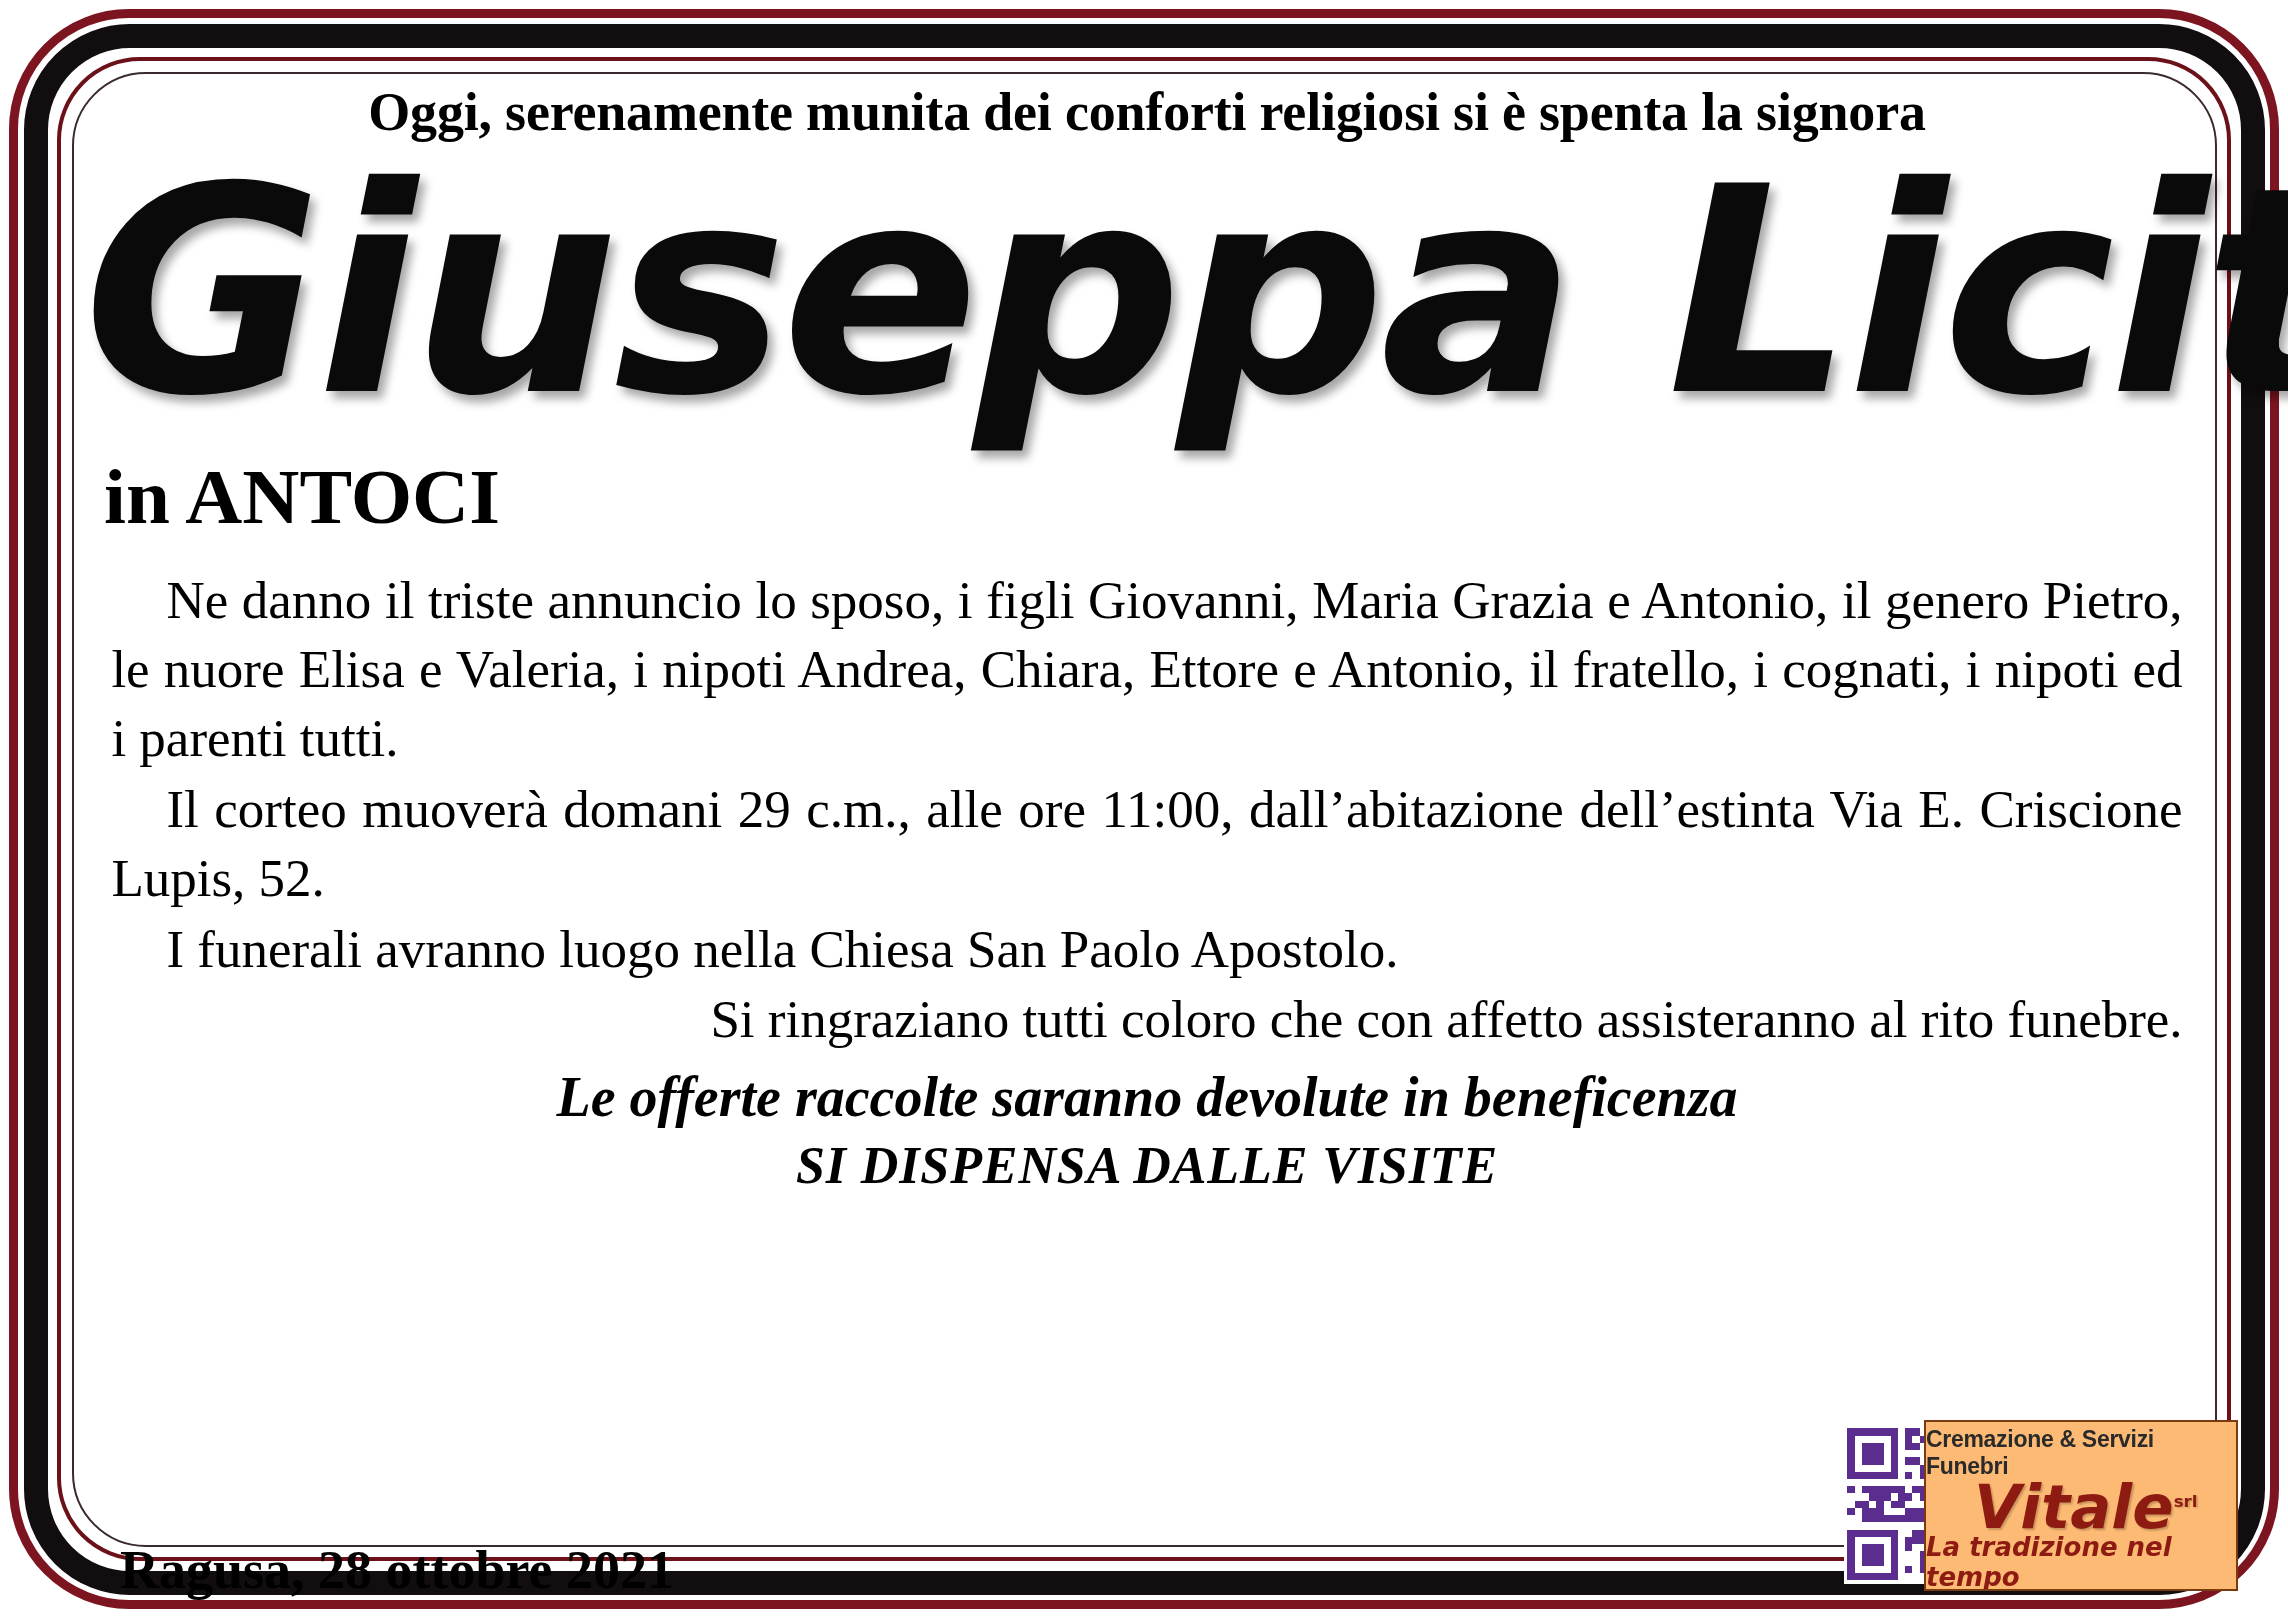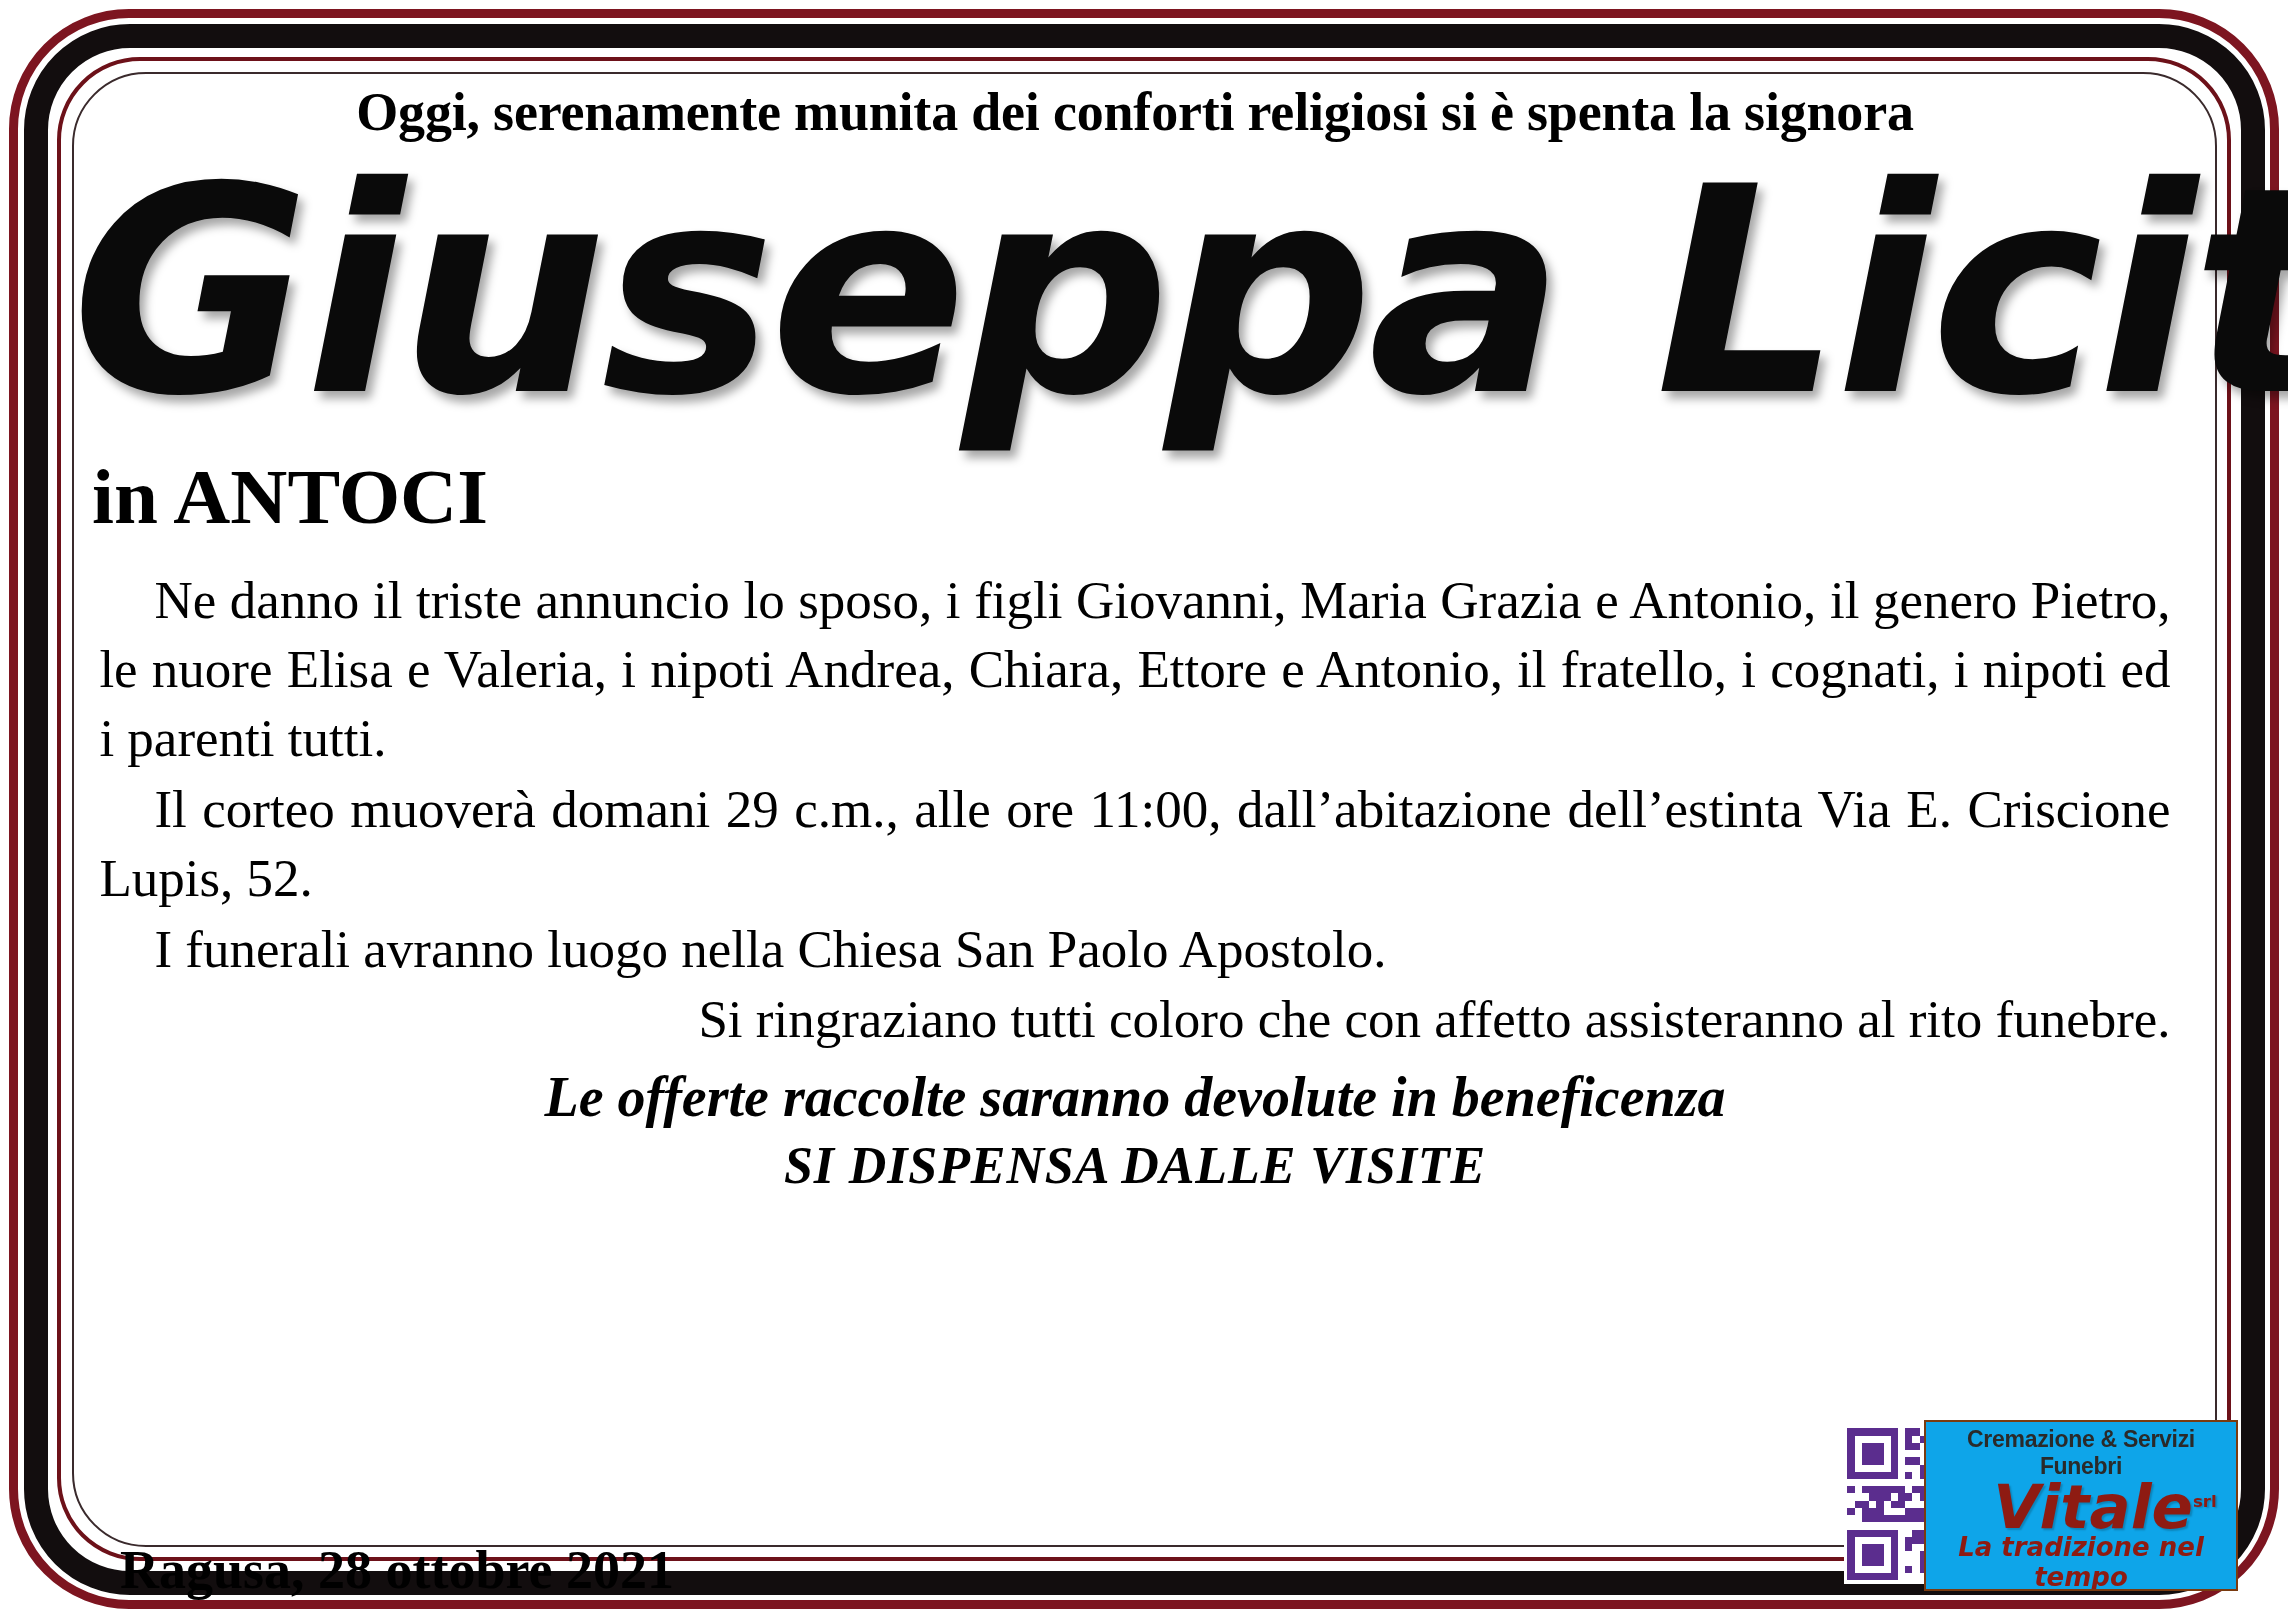--- a/index.html
+++ b/index.html
@@ -54,21 +54,21 @@
   .frame-inner {
     left: 72px; top: 72px;
     width: 2145px; height: 1475px;
     border-width: 2.8px;
     border-color: #3a2a2c;
     border-radius: 74px;
   }
 
   .content {
     position: absolute;
-    left: 92px;
+    left: 104px;
     top: 55px;
     width: 2086px;
     height: 1514px;
   }
 
   .lead {
     text-align: center;
     font-family: "Liberation Serif", serif;
     font-weight: bold;
     font-size: 54px;
@@ -178,22 +178,22 @@
 
   
   .sponsor {
     position: absolute;
     right: 51px;
     bottom: 28px;
     width: 314px;
     height: 171px;
     box-sizing: border-box;
     border: 2.8px solid #7a3b10;
-    background: #0ea5e9;
-    text-align: center;
+    background: #fdba74;
+    text-align: left;
     overflow: hidden;
   }
   .sponsor-top {
     font-family: "Liberation Sans", sans-serif;
     font-weight: bold;
     font-size: 23px;
     color: #2a2a2a;
     margin-top: 3.7px;
     letter-spacing: -0.3px;
   }

